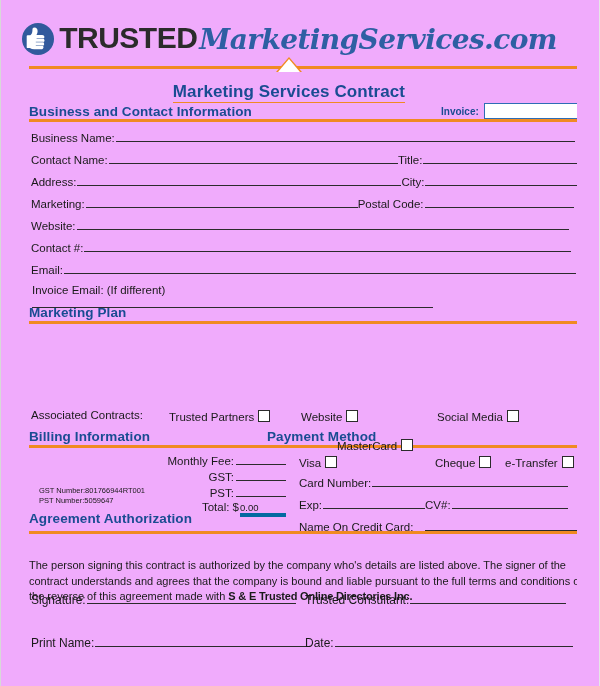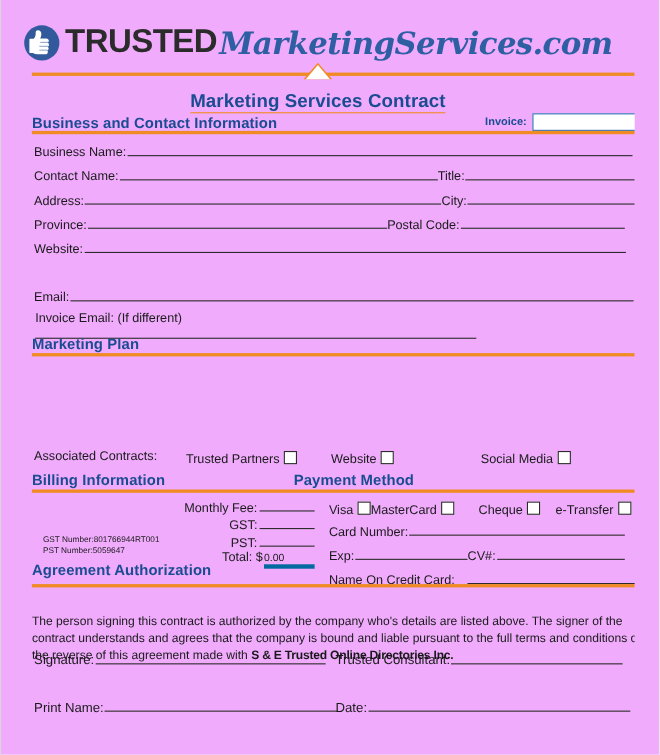--- a/index.html
+++ b/index.html
@@ -314,31 +314,35 @@
   </div>
 
   <div class="frow" style="left:30px; top:174px; width:546px;">
     <span class="flabel">Address:</span>
     <span class="fline" style="width:325px;"></span>
     <span class="flabel" style="margin-left:0;">City:</span>
     <span class="fline" style="width:152px;"></span>
   </div>
 
   <div class="frow" style="left:30px; top:196px; width:546px;">
-    <span class="flabel">Province:</span>
+    <span class="flabel">Marketing:</span>
     <span class="fline" style="width:272px;"></span>
     <span class="flabel" style="margin-left:0;">Postal Code:</span>
     <span class="fline" style="width:149px;"></span>
   </div>
 
   <div class="frow" style="left:30px; top:218px; width:546px;">
     <span class="flabel">Website:</span>
     <span class="fline" style="width:492px;"></span>
   </div>
 
+  <div class="frow" style="left:30px; top:240px; width:546px;">
+    <span class="flabel">Contact #:</span>
+    <span class="fline" style="width:487px;"></span>
+  </div>
 
   <div class="frow" style="left:30px; top:262px; width:546px;">
     <span class="flabel">Email:</span>
     <span class="fline" style="width:512px;"></span>
   </div>
 
   <div class="frow" style="left:30px; top:284px; width:546px;flex-direction:column;">
     <span class="flabel">Invoice Email: (If different)</span>
     <span class="fline" style="width:401px;"></span>
   </div>
@@ -386,21 +390,21 @@
 
   <div class="tax-note" style="top:486px;">
     <div>GST Number:801766944RT001</div>
     <div>PST Number:5059647</div>
   </div>
 
   <div class="pay-row" style="left:298px; top:455px;">
     <span class="flabel">Visa</span>
     <span class="cbox"></span>
   </div>
-  <div class="pay-row" style="left:336px; top:455px;">
+  <div class="pay-row" style="left:336px; top:438px;">
     <span class="flabel">MasterCard</span>
     <span class="cbox"></span>
   </div>
   <div class="pay-row" style="left:434px; top:455px;">
     <span class="flabel">Cheque</span>
     <span class="cbox"></span>
   </div>
   <div class="pay-row" style="left:504px; top:455px;">
     <span class="flabel">e-Transfer</span>
     <span class="cbox"></span>

